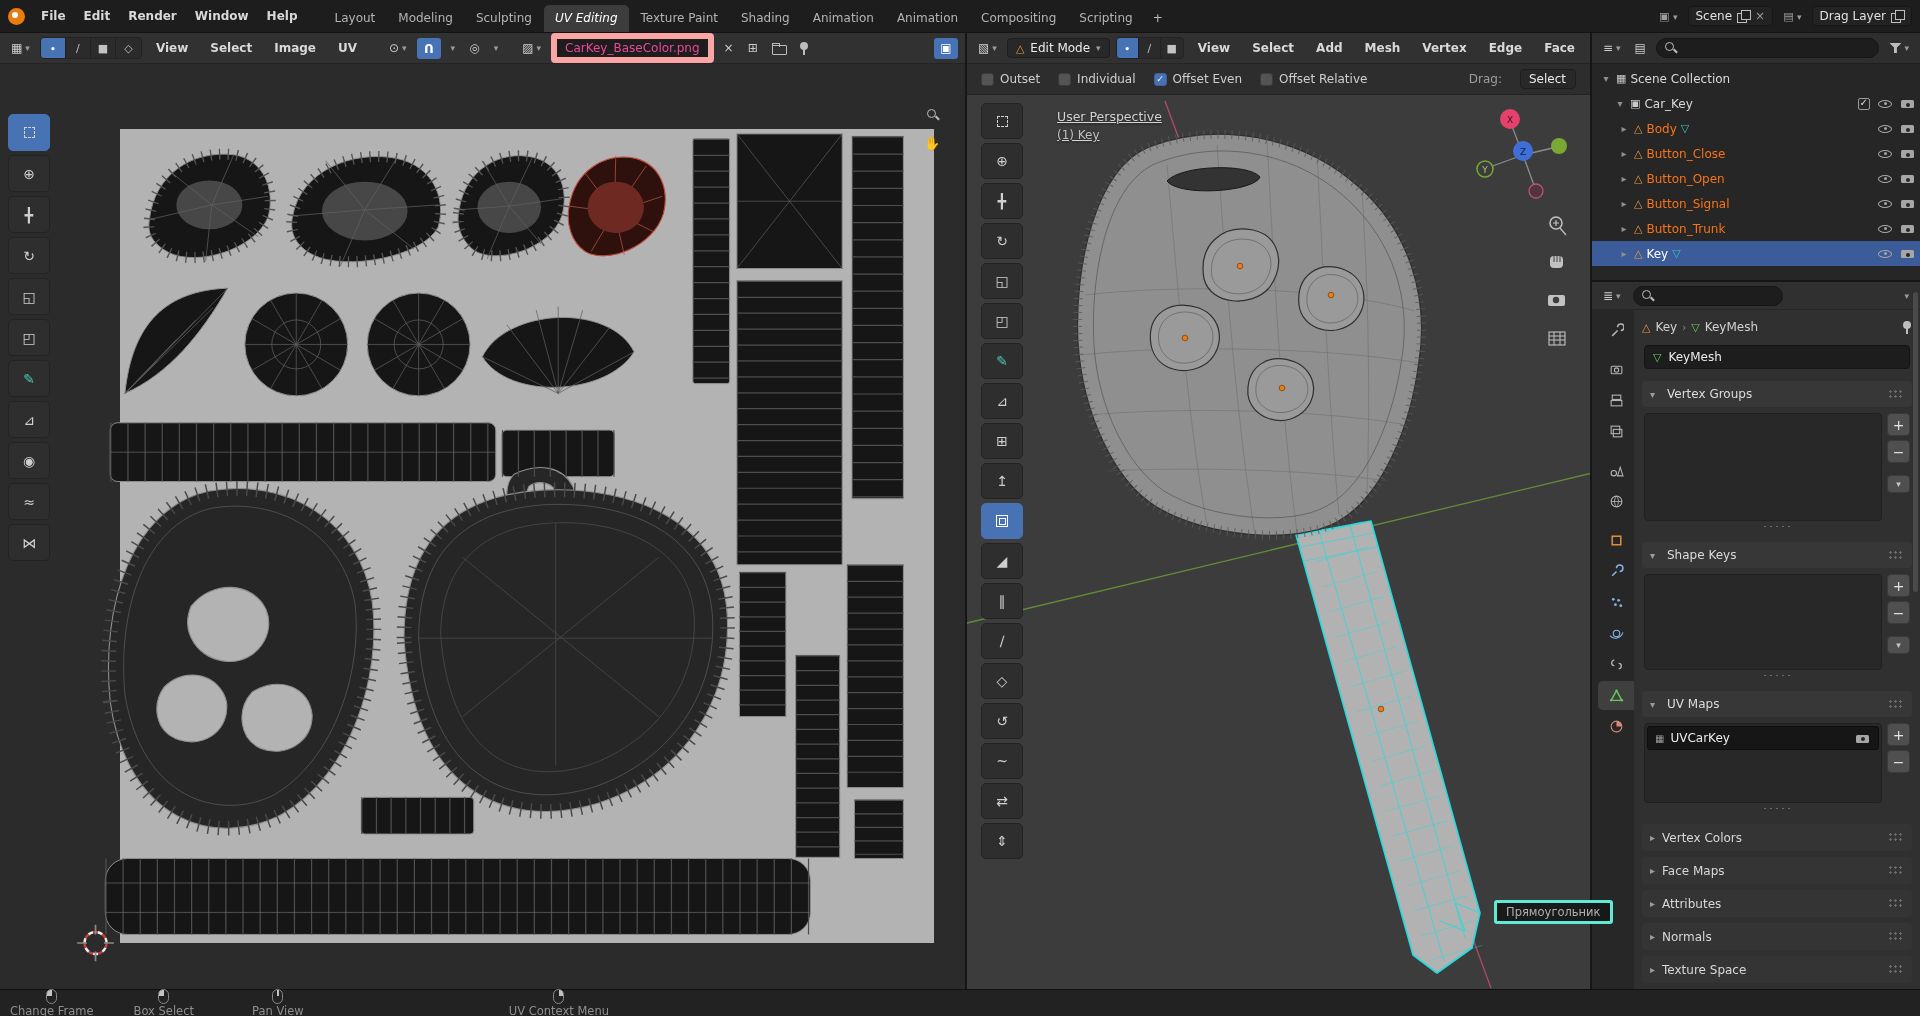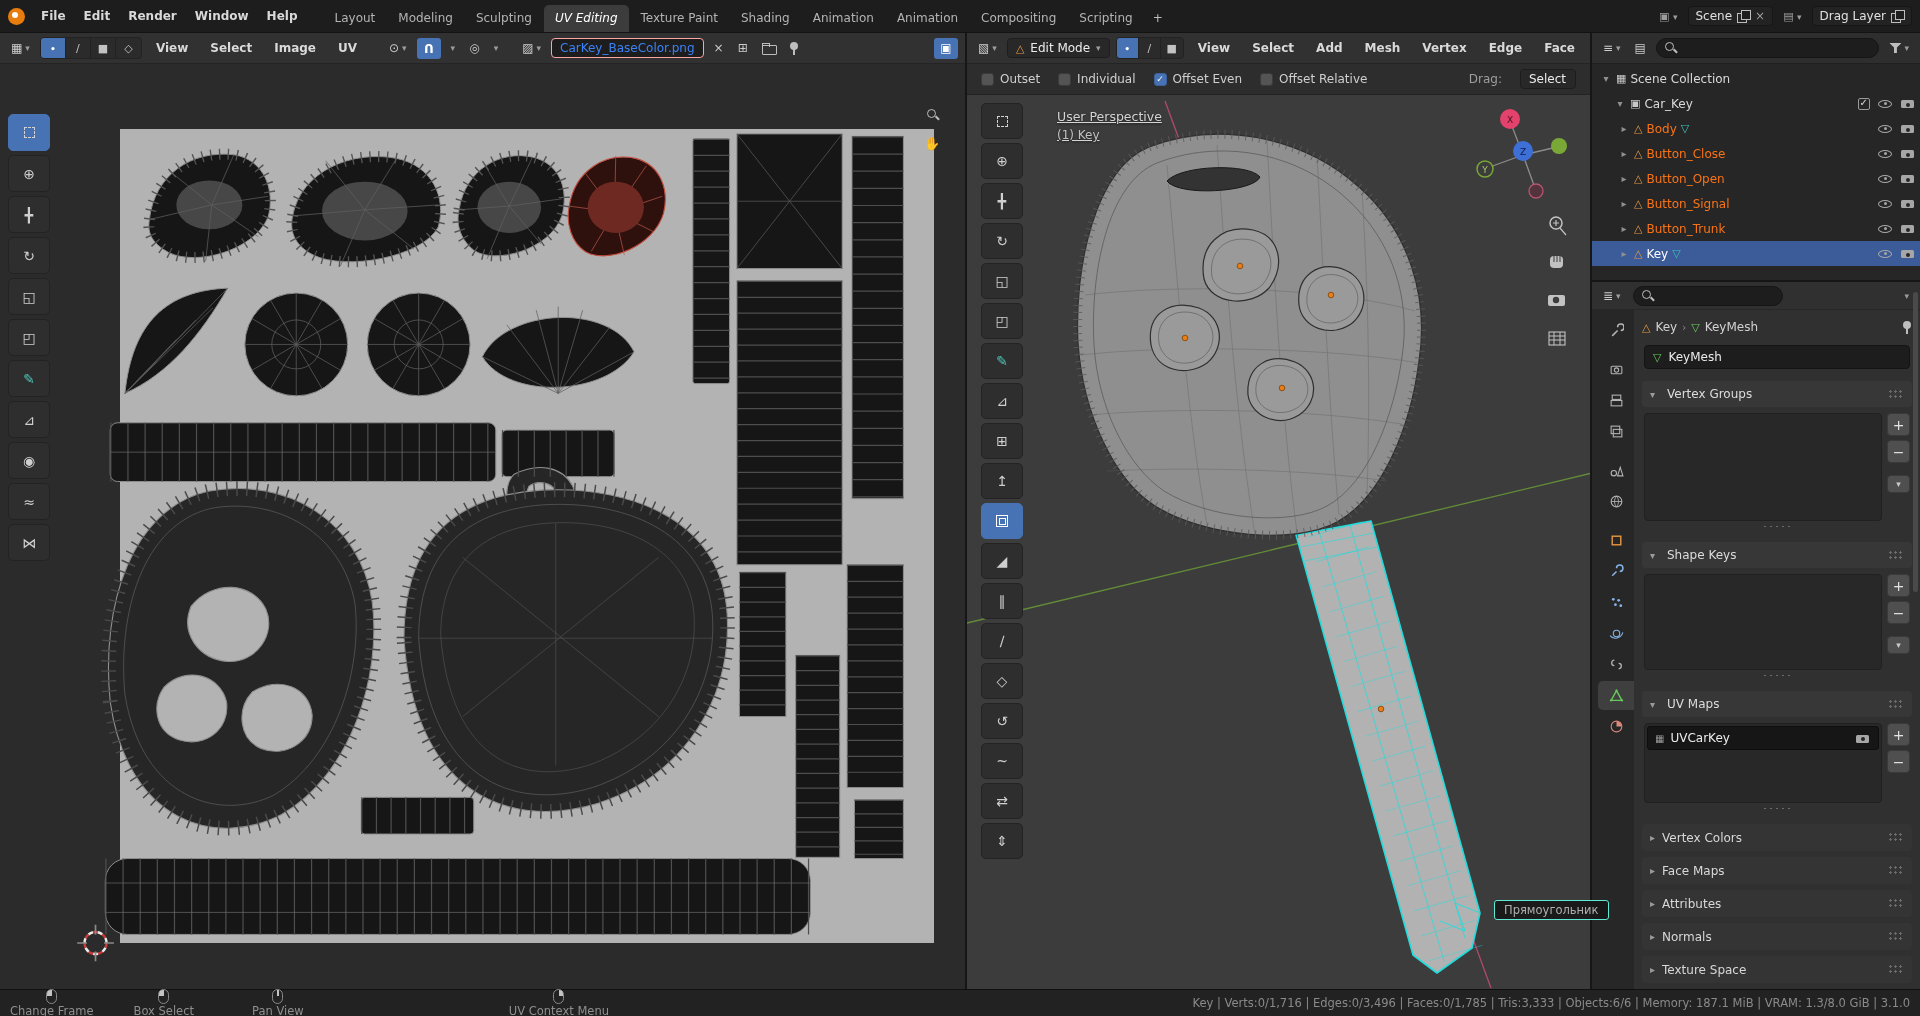--- a/index.html
+++ b/index.html
@@ -28,21 +28,21 @@
 
   .ehdr{height:31px;display:flex;align-items:center;gap:6px;padding:0 7px;background:#313131;border-bottom:1px solid #242424;white-space:nowrap;overflow:hidden;}
   .hbtn{display:flex;align-items:center;gap:3px;padding:2px 4px;border-radius:3px;color:#cdcdcd;}
   .modedd{display:flex;align-items:center;gap:6px;background:#282828;border:1px solid #1d1d1d;border-radius:4px;padding:2px 8px;color:#ececec;}
   .seggroup{display:flex;background:#2b2b2b;border-radius:4px;overflow:hidden;border:1px solid #222;}
   .seg{width:25px;height:20px;display:flex;align-items:center;justify-content:center;color:#c3c3c3;border-right:1px solid #222;font-size:11px;}
   .seg:last-child{border-right:none;}
   .seg.active{background:#4772b3;color:#fff;}
   .iconbtn{width:24px;height:21px;display:flex;align-items:center;justify-content:center;border-radius:3px;color:#c7c7c7;}
   .iconbtn.active{background:#4772b3;color:#fff;}
-  .namefield{display:flex;align-items:center;gap:6px;background:#1d1d1d;border:1px solid #fca5a5;border-radius:4px;padding:2px 8px;color:#3b82f6;}
+  .namefield{display:flex;align-items:center;gap:6px;background:#1d1d1d;border:6px solid #fca5a5;border-radius:4px;padding:2px 8px;color:#ec4899;}
 
   
   .mag{width:14px;height:14px;position:relative;display:inline-block;}
   .mag::before{content:"";position:absolute;left:1px;top:1px;width:7px;height:7px;border:1.5px solid #bdbdbd;border-radius:50%;}
   .mag::after{content:"";position:absolute;left:9px;top:9px;width:5px;height:1.6px;background:#bdbdbd;transform:rotate(45deg);}
   .funnel{width:12px;height:10px;background:#bdbdbd;clip-path:polygon(0 0,100% 0,62% 45%,62% 100%,38% 100%,38% 45%);display:inline-block;}
   .pin{width:10px;height:14px;position:relative;display:inline-block;}
   .pin::before{content:"";position:absolute;top:1px;left:1px;width:8px;height:8px;border-radius:50%;background:#bdbdbd;}
   .pin::after{content:"";position:absolute;top:8px;left:4px;width:2px;height:6px;background:#bdbdbd;}
   .dup{width:13px;height:13px;position:relative;display:inline-block;}
@@ -77,21 +77,21 @@
   .canvnav{position:absolute;display:flex;flex-direction:column;gap:14px;align-items:center;color:#c2c2c2;z-index:5;}
 
   
   .toolsettings{height:31px;display:flex;align-items:center;gap:18px;padding:0 14px;background:#2d2d2d;border-bottom:1px solid #232323;white-space:nowrap;overflow:hidden;}
   .chk{display:flex;align-items:center;gap:6px;color:#cfcfcf;}
   .chk .box{width:13px;height:13px;border-radius:3px;background:#545454;border:1px solid #3b3b3b;display:flex;align-items:center;justify-content:center;font-size:9px;color:transparent;}
   .chk.checked .box{background:#4772b3;border-color:#3c619c;color:#fff;}
   .vp-canvas{position:absolute;left:0;right:0;top:62px;bottom:0;background:#3c3c3c;overflow:hidden;}
   .vp-overlay{position:absolute;left:90px;top:12px;color:#d4d4d4;font-size:12.5px;line-height:19px;text-shadow:0 1px 2px rgba(0,0,0,.5);text-decoration:underline;}
   .vp-overlay .sub{color:#c2c2c2;font-size:12px;}
-  .tooltip{position:absolute;left:1494px;top:900px;z-index:60;background:rgba(24,24,24,.93);border:1px solid #5eead4;border-radius:3px;padding:2px 9px;color:#b0b0b0;font-size:11.5px;white-space:nowrap;}
+  .tooltip{position:absolute;left:1494px;top:900px;z-index:60;background:rgba(24,24,24,.93);border:3px solid #5eead4;border-radius:3px;padding:2px 9px;color:#b0b0b0;font-size:11.5px;white-space:nowrap;}
 
   
   #outliner{height:249px;background:#262626;display:flex;flex-direction:column;border-bottom:2px solid #161616;}
   .out-hdr{height:31px;display:flex;align-items:center;gap:6px;padding:0 7px;background:#2e2e2e;border-bottom:1px solid #1f1f1f;}
   .searchbox{flex:1;display:flex;align-items:center;gap:5px;background:#1d1d1d;border:1px solid #151515;border-radius:10px;height:20px;padding:0 7px;}
   .tree{flex:1;padding-top:2px;overflow:hidden;}
   .trow{height:25px;display:flex;align-items:center;gap:4px;padding:0 4px 0 8px;color:#dadada;}
   .trow .arrow{width:12px;color:#8f8f8f;font-size:10px;text-align:center;}
   .trow.obj{padding-left:26px;}
   .trow.obj .nm{color:#f97316;}
@@ -799,16 +799,15 @@
       <span>Box Select</span>
     </span>
     <span class="sb-item" style="margin-left:58px;">
       <span class="mouse m"></span>
       <span>Pan View</span>
     </span>
     <span class="sb-item" style="margin-left:205px;">
       <span class="mouse r"></span>
       <span>UV Context Menu</span>
     </span>
-    <span class="sb-stats">Key | Verts:0/1,716 | Edges:0/3,496 | Faces:0/1,785 | Tris:3,333 | Objects:6/6 | Memory: 187.1 MiB | VRAM: 1.3/8.0 GiB | 3.1.0</span>
   </footer>
 
 </div>
 
 </body></html>

